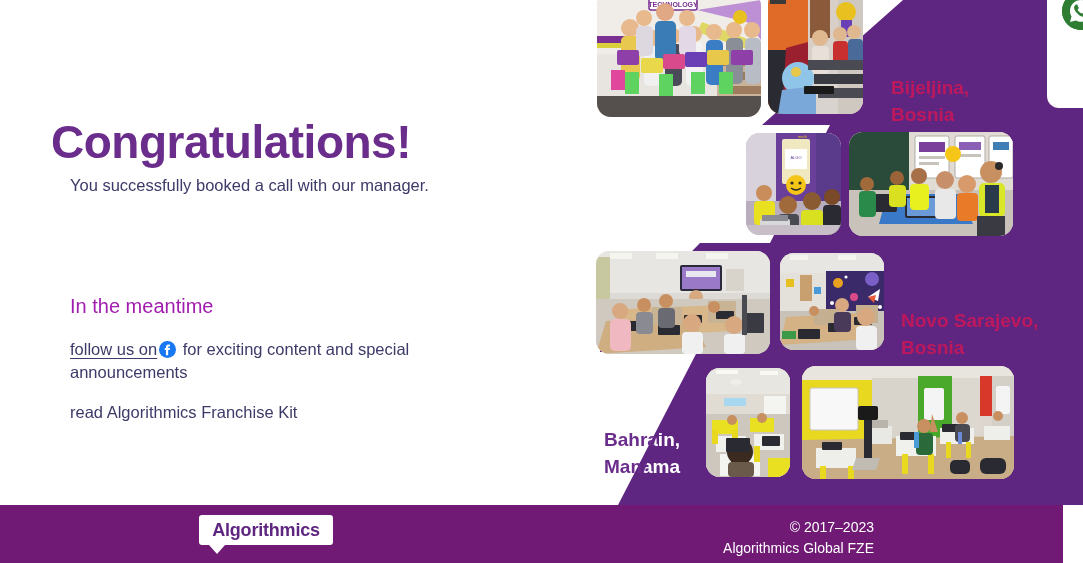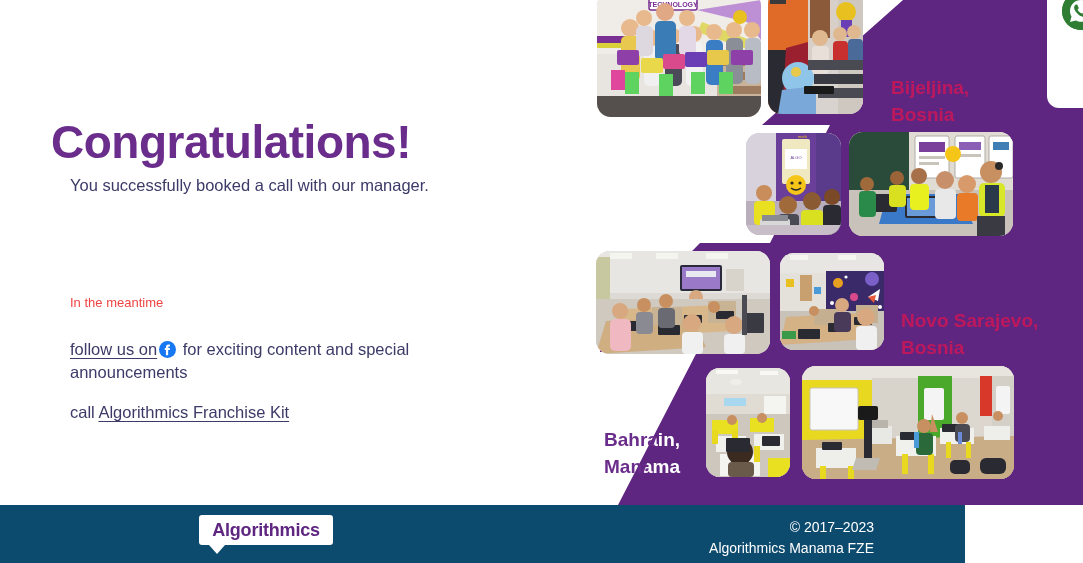--- a/index.html
+++ b/index.html
@@ -45,22 +45,22 @@
     top: 174px;
     width: 390px;
     font-size: 16.5px;
     line-height: 1.42;
     color: #3C3A68;
   }
   .meantime {
     position: absolute;
     left: 70px;
     top: 295px;
-    font-size: 13px;
-    color: #ef4444;
+    font-size: 20px;
+    color: #a21caf;
   }
   .follow-block {
     position: absolute;
     left: 70px;
     top: 338px;
     width: 420px;
     font-size: 16.5px;
     line-height: 1.42;
     color: #3C3A68;
   }
@@ -81,21 +81,20 @@
   .read-block {
     position: absolute;
     left: 70px;
     top: 403px;
     font-size: 16.5px;
     color: #3C3A68;
     white-space: nowrap;
   }
   .kit-link {
     color: #3C3A68;
-    text-decoration: underline;
     text-underline-offset: 3px;
     cursor: pointer;
   }
 
   
   .collage {
     position: absolute;
     left: 0; top: 0;
     width: 1083px;
     height: 505px;
@@ -162,23 +161,23 @@
     border-radius: 50%;
     background: #2F7D32;
     z-index: 13;
   }
 
   
   .footer {
     position: absolute;
     left: 0;
     top: 505px;
-    width: 965px;
+    width: 1063px;
     height: 58px;
-    background: #0c4a6e;
+    background: #701a75;
     z-index: 20;
   }
   .logo-box {
     position: absolute;
     left: 199px;
     top: 10px;
     width: 134px;
     height: 30px;
     background: #ffffff;
     border-radius: 3px;
@@ -234,21 +233,21 @@
   <p class="follow-block" style="z-index:7">
     <span class="follow-link"><span>follow us on</span><span class="fb-icon">
         <svg viewBox="0 0 24 24" width="17" height="17" xmlns="http://www.w3.org/2000/svg">
           <circle cx="12" cy="12" r="12" fill="#1877F2"></circle>
           <path d="M15.1 12.6h-2.2V20h-3.1v-7.4H8.2V9.9h1.6V8.3c0-2.2 1.1-3.5 3.6-3.5h2.1v2.8h-1.3c-.9 0-1.1.4-1.1 1.1v1.2h2.4l-.4 2.7z" fill="#ffffff"></path>
         </svg>
       </span></span><span> for exciting content and special announcements</span>
   </p>
 
   <p class="read-block" style="z-index:7">
-    <span>call </span><span class="kit-link">Algorithmics Franchise Kit</span>
+    <span>read </span><span class="kit-link">Algorithmics Franchise Kit</span>
   </p>
 
   <div class="photo" style="left:597px; top:-8px; width:164px; height:125px;">
     <svg viewBox="0 0 164 125" preserveAspectRatio="none" xmlns="http://www.w3.org/2000/svg">
       <rect width="164" height="125" fill="#e8e4e0"></rect>
       <rect x="0" y="0" width="164" height="62" fill="#f0ece8"></rect>
       <rect x="52" y="5" width="48" height="13" rx="2" fill="#ffffff" stroke="#7a2f93" stroke-width="1.5"></rect>
       <text x="76" y="15" font-family="Liberation Sans, sans-serif" font-size="7" font-weight="bold" fill="#7a2f93" text-anchor="middle">TECHNOLOGY</text>
       <path d="M100 18 L150 30 L164 48 L164 8 Z" fill="#9b51c7" opacity="0.6"></path>
       <path d="M105 30 L164 52 L164 62 L100 40 Z" fill="#d9d13a" opacity="0.75"></path>
@@ -569,17 +568,17 @@
     </svg>
   </div>
 
   <div class="footer">
     <div class="logo-box">
       <span class="logo-text">Algorithmics</span>
     </div>
     <div class="logo-tail"></div>
     <div class="copyright">
       <div>© 2017–2023</div>
-      <div>Algorithmics Manama FZE</div>
+      <div>Algorithmics Global FZE</div>
     </div>
   </div>
 
 </div>
 
 </body></html>

